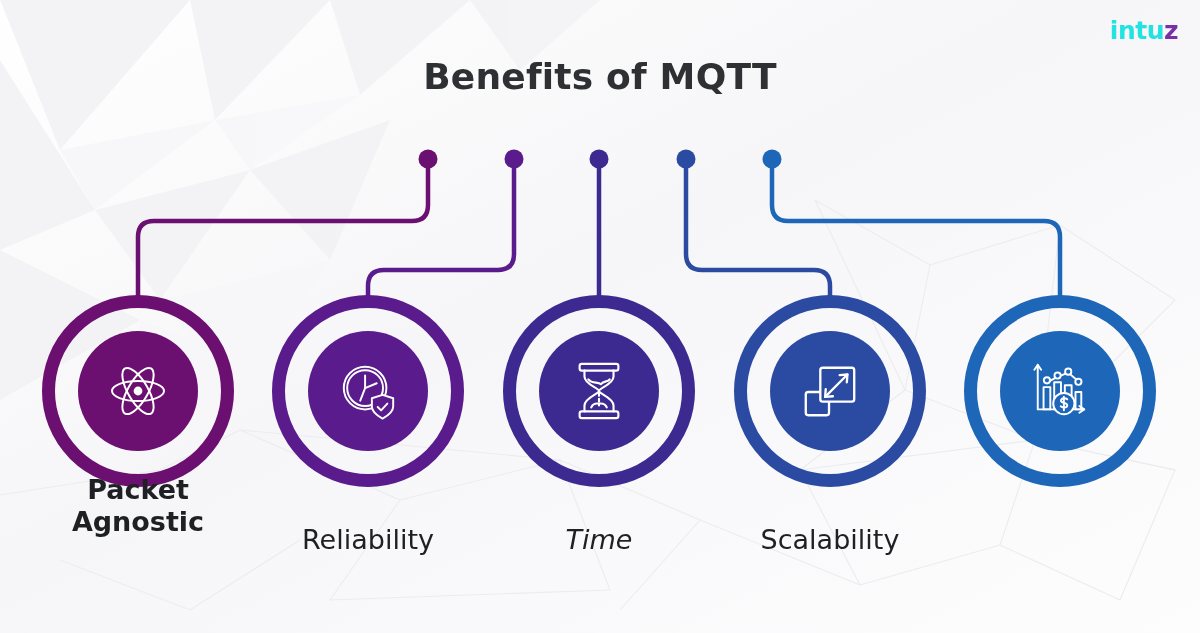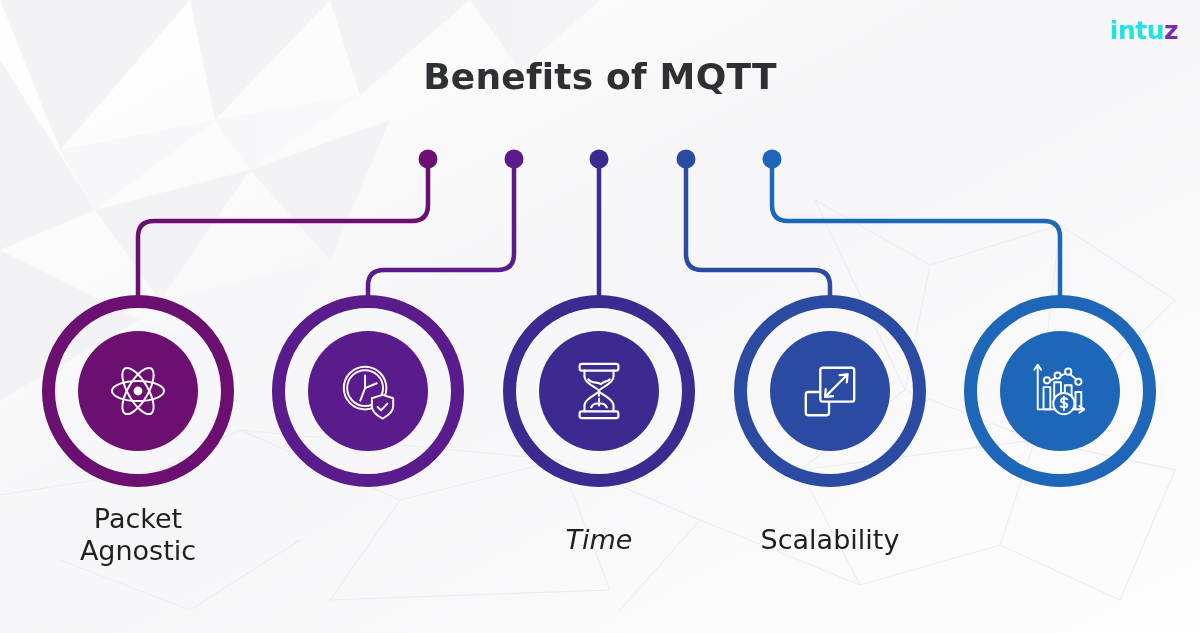--- a/index.html
+++ b/index.html
@@ -146,37 +146,38 @@
     <div class="ring"></div>
     <div class="disc">
       <svg width="64" height="64" viewBox="0 0 64 64" fill="none" stroke="#ffffff" stroke-width="2">
         <ellipse cx="32" cy="32" rx="26" ry="10"></ellipse>
         <ellipse cx="32" cy="32" rx="26" ry="10" transform="rotate(60 32 32)"></ellipse>
         <ellipse cx="32" cy="32" rx="26" ry="10" transform="rotate(120 32 32)"></ellipse>
         <circle cx="32" cy="32" r="4.4" fill="#ffffff" stroke="none"></circle>
       </svg>
     </div>
   </div>
-  <div class="label" style="left:18px; top:503px;">Packet
+  <div class="label" style="left:18px; top:474px;font-weight:bold;">Packet
 Agnostic</div>
 
   <div class="node" style="left:272px; top:295px; color:#5A1B8D;">
     <div class="ring"></div>
     <div class="disc">
       <svg width="62" height="62" viewBox="0 0 64 64" fill="none" stroke="#ffffff" stroke-width="2" stroke-linecap="round" stroke-linejoin="round">
         <circle cx="29" cy="29" r="22"></circle>
         <circle cx="29" cy="29" r="18.5"></circle>
         <path d="M29 29 L29 16"></path>
         <path d="M29 29 L41 24"></path>
         <path d="M29 29 L24 42"></path>
         <path d="M47 36 L58 39.5 V48 c0 5.5 -5.5 9.5 -11 12.5 c-5.5 -3 -11 -7 -11 -12.5 V39.5 Z" fill="#5A1B8D"></path>
         <path d="M42 48.5 l3.5 3.5 l6.5 -7"></path>
       </svg>
     </div>
   </div>
+  <div class="label" style="left:248px; top:524px;">Reliability</div>
 
   <div class="node" style="left:503px; top:295px; color:#3D2A90;">
     <div class="ring"></div>
     <div class="disc">
       <svg width="58" height="62" viewBox="0 0 56 64" fill="none" stroke="#ffffff" stroke-width="2.2" stroke-linecap="round" stroke-linejoin="round">
         <rect x="8" y="4" width="40" height="7" rx="2.2"></rect>
         <rect x="8" y="53" width="40" height="7" rx="2.2"></rect>
         <path d="M13 11 v6 c0 8 15 12 15 15 c0 -3 15 -7 15 -15 v-6"></path>
         <path d="M13 53 v-6 c0 -8 15 -12 15 -15 c0 3 15 7 15 15 v6"></path>
         <path d="M17 20 c4 5 10 2 13 5 c3 -4 7 -2 9 -5"></path>

